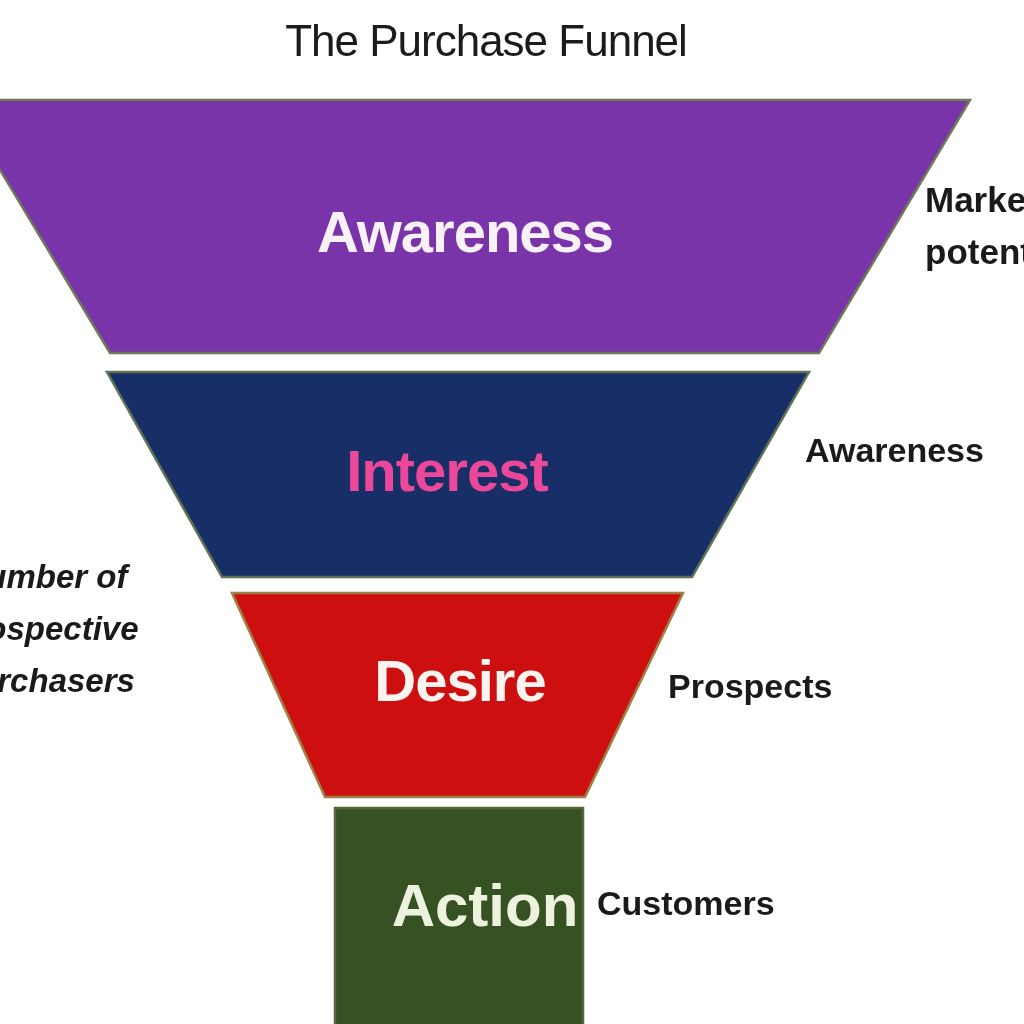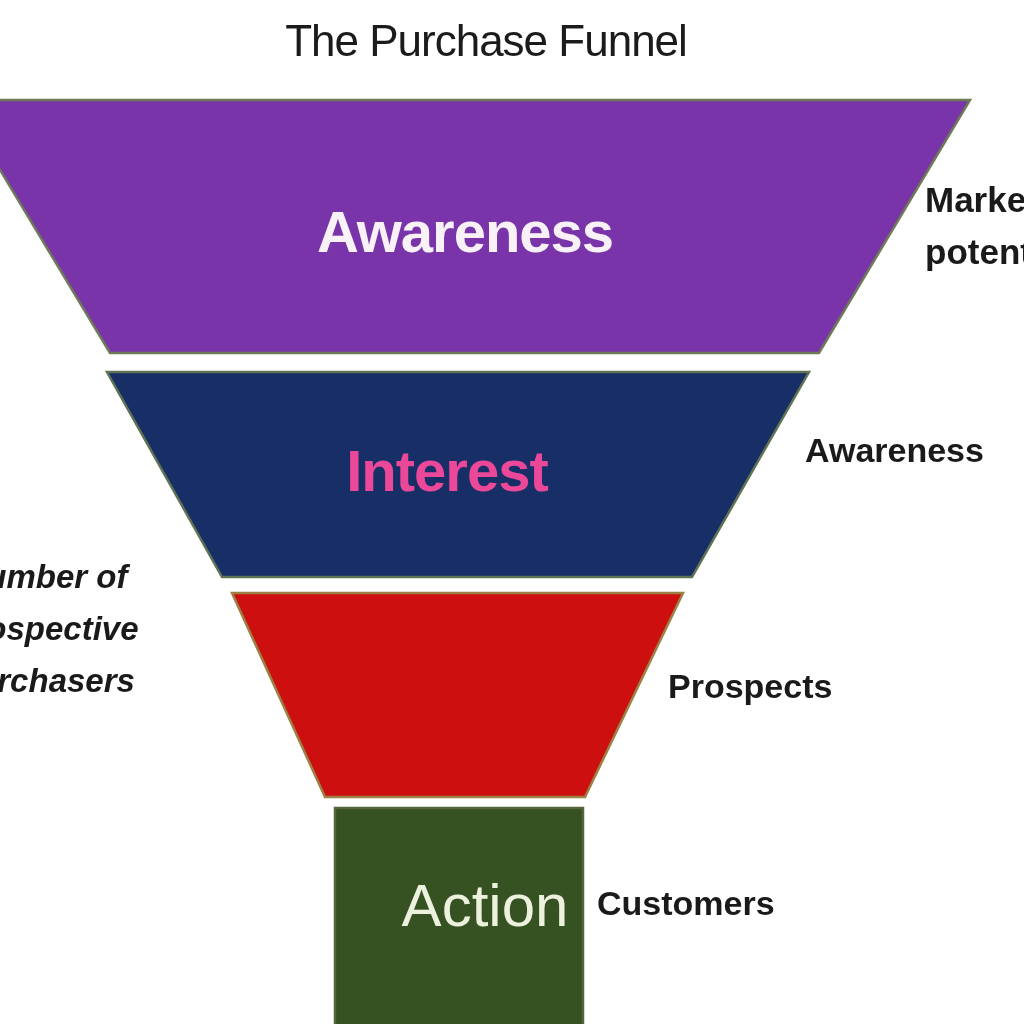--- a/index.html
+++ b/index.html
@@ -45,21 +45,21 @@
     transform: translate(-50%, -50%);
     font-weight: 700;
     font-size: 58px;
     letter-spacing: -1px;
     white-space: nowrap;
     margin-left: 30px;
   }
   .stage-label.awareness { left: 435px; top: 231px; color: #f8f1f8; }
   .stage-label.interest  { left: 417px; top: 470px; color: #ec4899; }
   .stage-label.desire    { left: 430px; top: 680px; color: #fdf4f2; }
-  .stage-label.action    { left: 455px; top: 905px; color: #edf2de; font-weight: 400; font-size: 60px; letter-spacing: 0; }
+  .stage-label.action    { left: 455px; top: 905px; color: #edf2de; font-weight: 700; font-size: 60px; letter-spacing: 0; }
   .side-label {
     position: absolute;
     transform: translateY(-50%);
     font-weight: 700;
     font-size: 34px;
     color: #1a1a1a;
     white-space: nowrap;
   }
   .side-label.market-potential { left: 925px; top: 226px; font-size: 35px; line-height: 52px; }
   .side-label.suspects  { left: 805px; top: 450px; }
@@ -88,20 +88,21 @@
 
   <svg class="funnel-svg" viewBox="0 0 1024 1024" xmlns="http://www.w3.org/2000/svg">
     <polygon class="stage-shape" points="-42,100 970,100 819,353 110,353" fill="#7834a8" stroke="#6e7958"></polygon>
     <polygon class="stage-shape" points="107,372 809,372 692,577 222,577" fill="#172e66" stroke="#5f7354"></polygon>
     <polygon class="stage-shape" points="232,593 683,593 585,797 325,797" fill="#cd100f" stroke="#9c8045"></polygon>
     <polygon class="stage-shape" points="335,808 583,808 583,1030 335,1030" fill="#375222" stroke="#55663a"></polygon>
   </svg>
 
   <div class="stage-label awareness">Awareness</div>
   <div class="stage-label interest">Interest</div>
+  <div class="stage-label desire">Desire</div>
   <div class="stage-label action">Action</div>
 
   <div class="side-label market-potential">
     <div>Market</div>
     <div>potential</div>
   </div>
   <div class="side-label suspects">Awareness</div>
   <div class="side-label customers">Customers</div>
   <div class="side-label prospects">Prospects</div>
 

